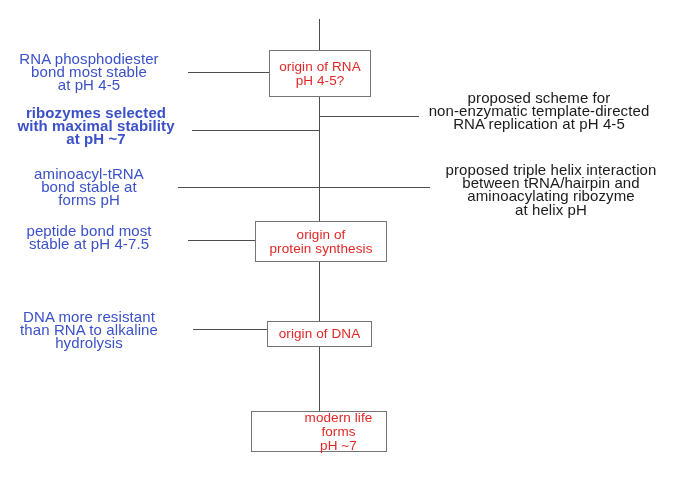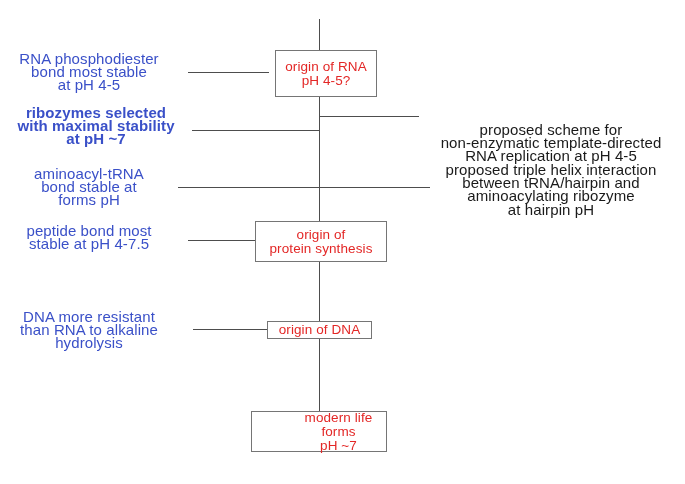--- a/index.html
+++ b/index.html
@@ -55,31 +55,31 @@
 
   <div class="vline" style="left:318.5px; top:19px; height:392px;"></div>
 
   <div class="hline" style="left:188px; top:71.5px; width:81px;"></div>
   <div class="hline" style="left:319px; top:115.5px; width:100px;"></div>
   <div class="hline" style="left:192px; top:129.5px; width:128px;"></div>
   <div class="hline" style="left:178px; top:186.5px; width:252px;"></div>
   <div class="hline" style="left:188px; top:239.5px; width:69px;"></div>
   <div class="hline" style="left:193px; top:328.5px; width:74px;"></div>
 
-  <div class="node" style="left:269px; top:50px; width:102px; height:47px;margin-left:6px;">
+  <div class="node" style="left:269px; top:50px; width:102px; height:47px;">
     <div>origin of RNA</div>
     <div>pH 4-5?</div>
   </div>
 
   <div class="node" style="left:255px; top:221px; width:132px; height:41px;">
     <div>origin of</div>
     <div>protein synthesis</div>
   </div>
 
-  <div class="node" style="left:267px; top:321px; width:105px; height:18px;">
+  <div class="node" style="left:267px; top:321px; width:105px; height:26px;">
     <div>origin of DNA</div>
   </div>
 
   <div class="node" style="left:251px; top:411px; width:136px; height:41px;padding-left:39px;">
     <div>modern life forms</div>
     <div>pH ~7</div>
   </div>
 
   <div class="ann ann-left" style="left:8px; top:52px; width:162px;">
     <div>RNA phosphodiester</div>
@@ -103,26 +103,26 @@
     <div>peptide bond most</div>
     <div>stable at pH 4-7.5</div>
   </div>
 
   <div class="ann ann-left" style="left:8px; top:310px; width:162px;">
     <div>DNA more resistant</div>
     <div>than RNA to alkaline</div>
     <div>hydrolysis</div>
   </div>
 
-  <div class="ann ann-right" style="left:428px; top:91px; width:246px;margin-top:32px;">
+  <div class="ann ann-right" style="left:416px; top:91px; width:246px;">
     <div>proposed scheme for</div>
     <div>non-enzymatic template-directed</div>
     <div>RNA replication at pH 4-5</div>
   </div>
 
   <div class="ann ann-right" style="left:428px; top:163px; width:246px;">
     <div>proposed triple helix interaction</div>
     <div>between tRNA/hairpin and</div>
     <div>aminoacylating ribozyme</div>
-    <div>at hairpin pH</div>
+    <div>at helix pH</div>
   </div>
 
 </div>
 
 </body></html>

